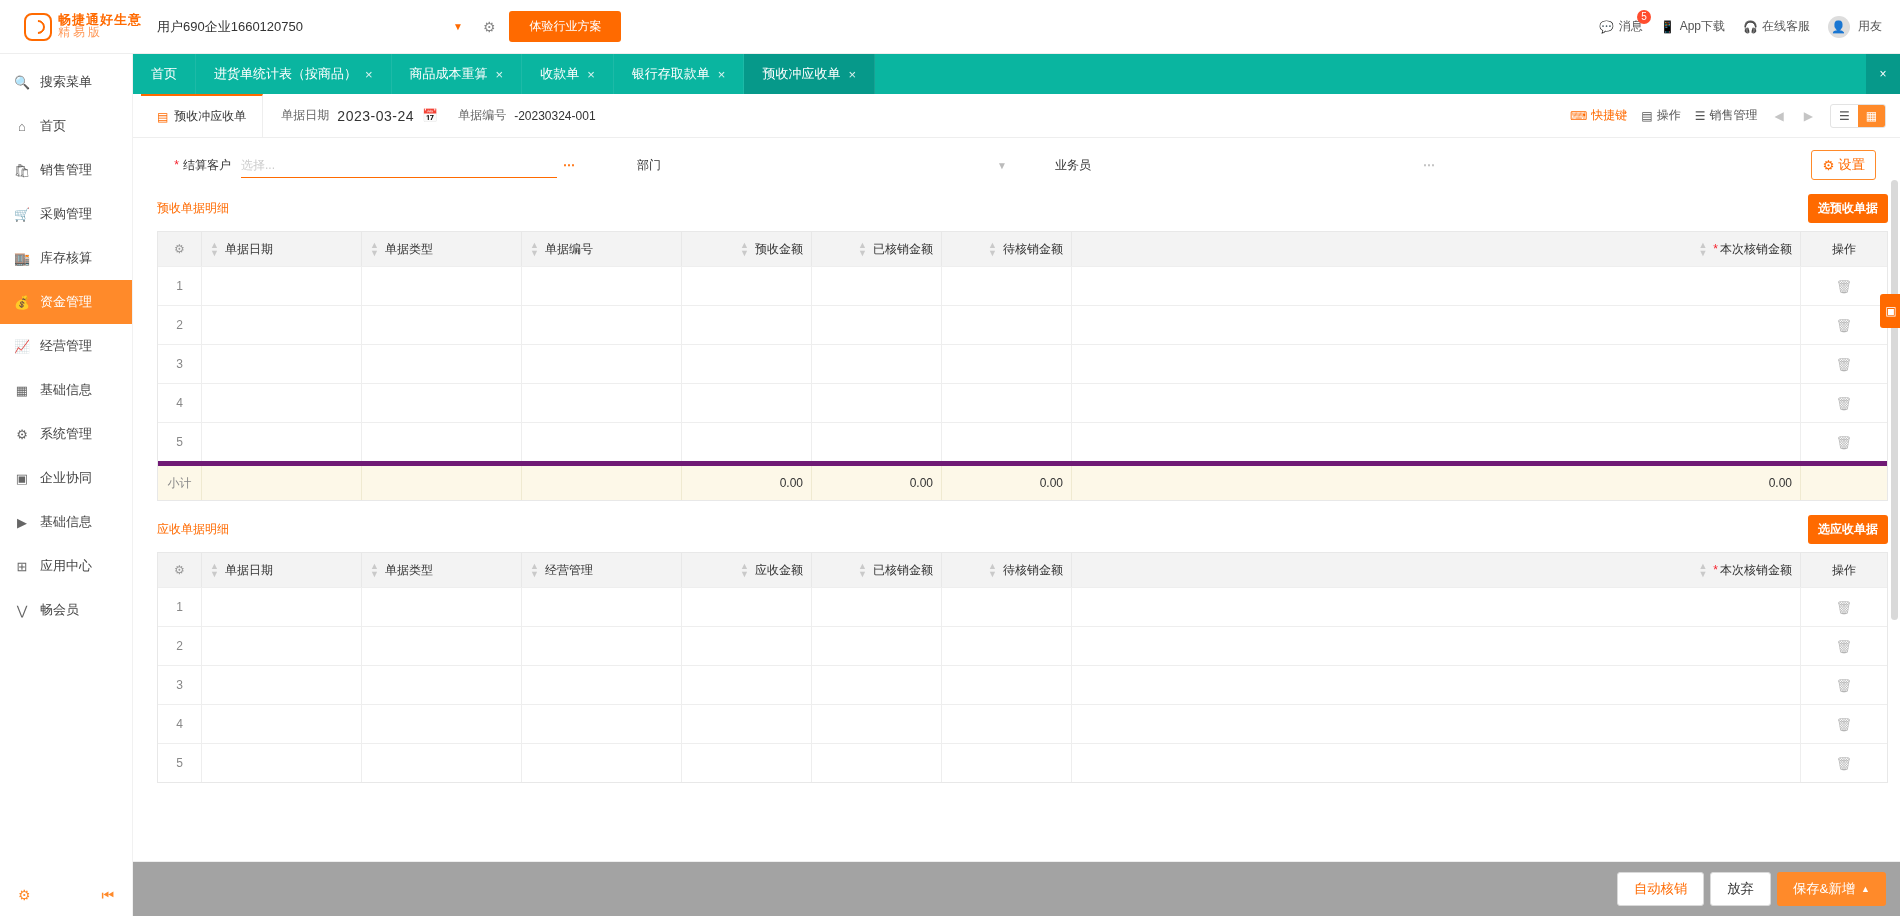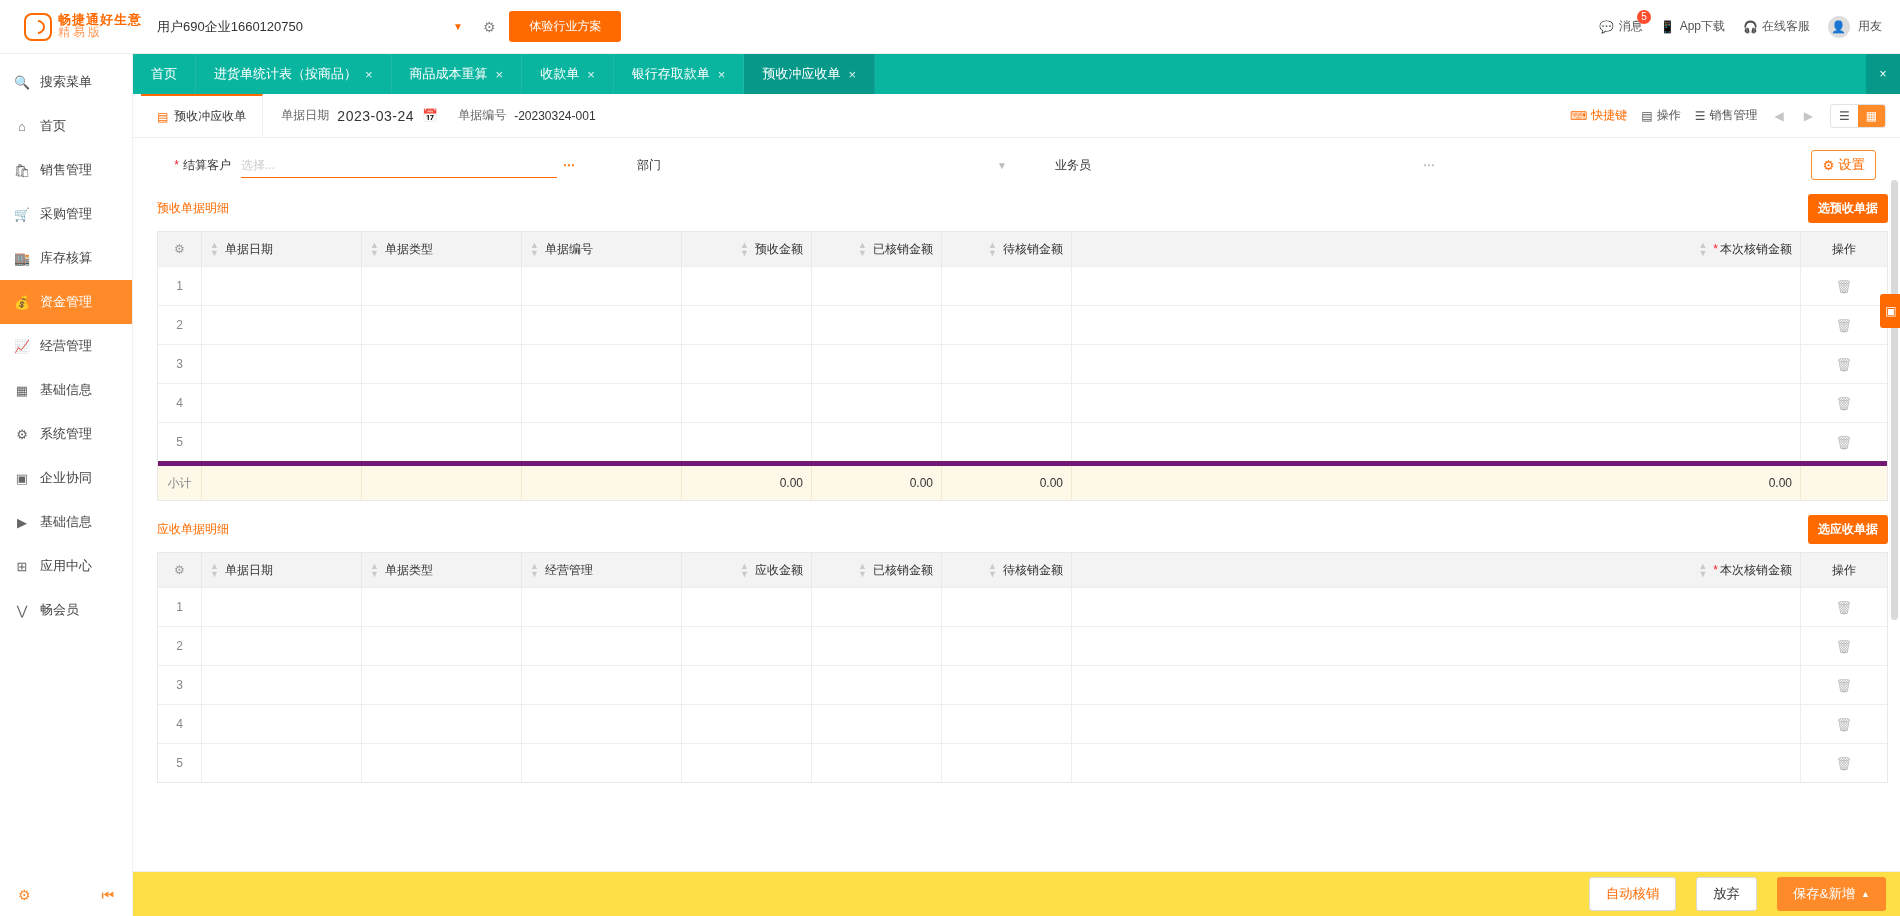--- a/index.html
+++ b/index.html
@@ -102,21 +102,21 @@
     .tr .col-idx { color: #888; justify-content: center;}
     .trash { color: #b5b5b5; cursor: pointer; font-size: 13px;}
     .subtotal { background: #fdf8e8; font-weight: normal;}
     .subtotal .td { border-right-color: #f0ead1;}
     .vscrollbar { position: absolute; right: 2px; top: 86px; bottom: 46px; width: 7px; background: transparent; border-radius: 4px;}
     .vscrollbar .thumb { position: absolute; left: 0; right: 0; top: 0; height: 440px; background: #d9d9d9; border-radius: 4px;}
 
     .sidepanel { position: absolute; right: -2px; top: 200px; width: 22px; height: 34px; background: #ff6a00; border-radius: 3px 0 0 3px; display: flex; align-items: center; justify-content: center; color: #fff;}
 
     
-    .footer { position: absolute; bottom: 0; left: 133px; right: 0; height: 45px; background: #fde047; border-top: 1px solid #eee; display: flex; align-items: center; justify-content: flex-end; gap: 20px; padding: 0 14px;}
+    .footer { position: absolute; bottom: 0; left: 133px; right: 0; height: 55px; background: #a3a3a3; border-top: 1px solid #eee; display: flex; align-items: center; justify-content: flex-end; gap: 6px; padding: 0 14px;}
     .btn-white { background: #fff; border: 1px solid #d9d9d9; border-radius: 3px; padding: 7px 16px; cursor: pointer; color: #333;}
     .btn-white.orange-text { color: #ff6a00;}
     .btn-save { background: #ff8a2a; color: #fff; border: none; border-radius: 3px; padding: 8px 16px; cursor: pointer; display: flex; align-items: center; gap: 6px;}
   </style>
 </head>
 <body>
 
 <div class="app">
 
   <div class="topbar">

